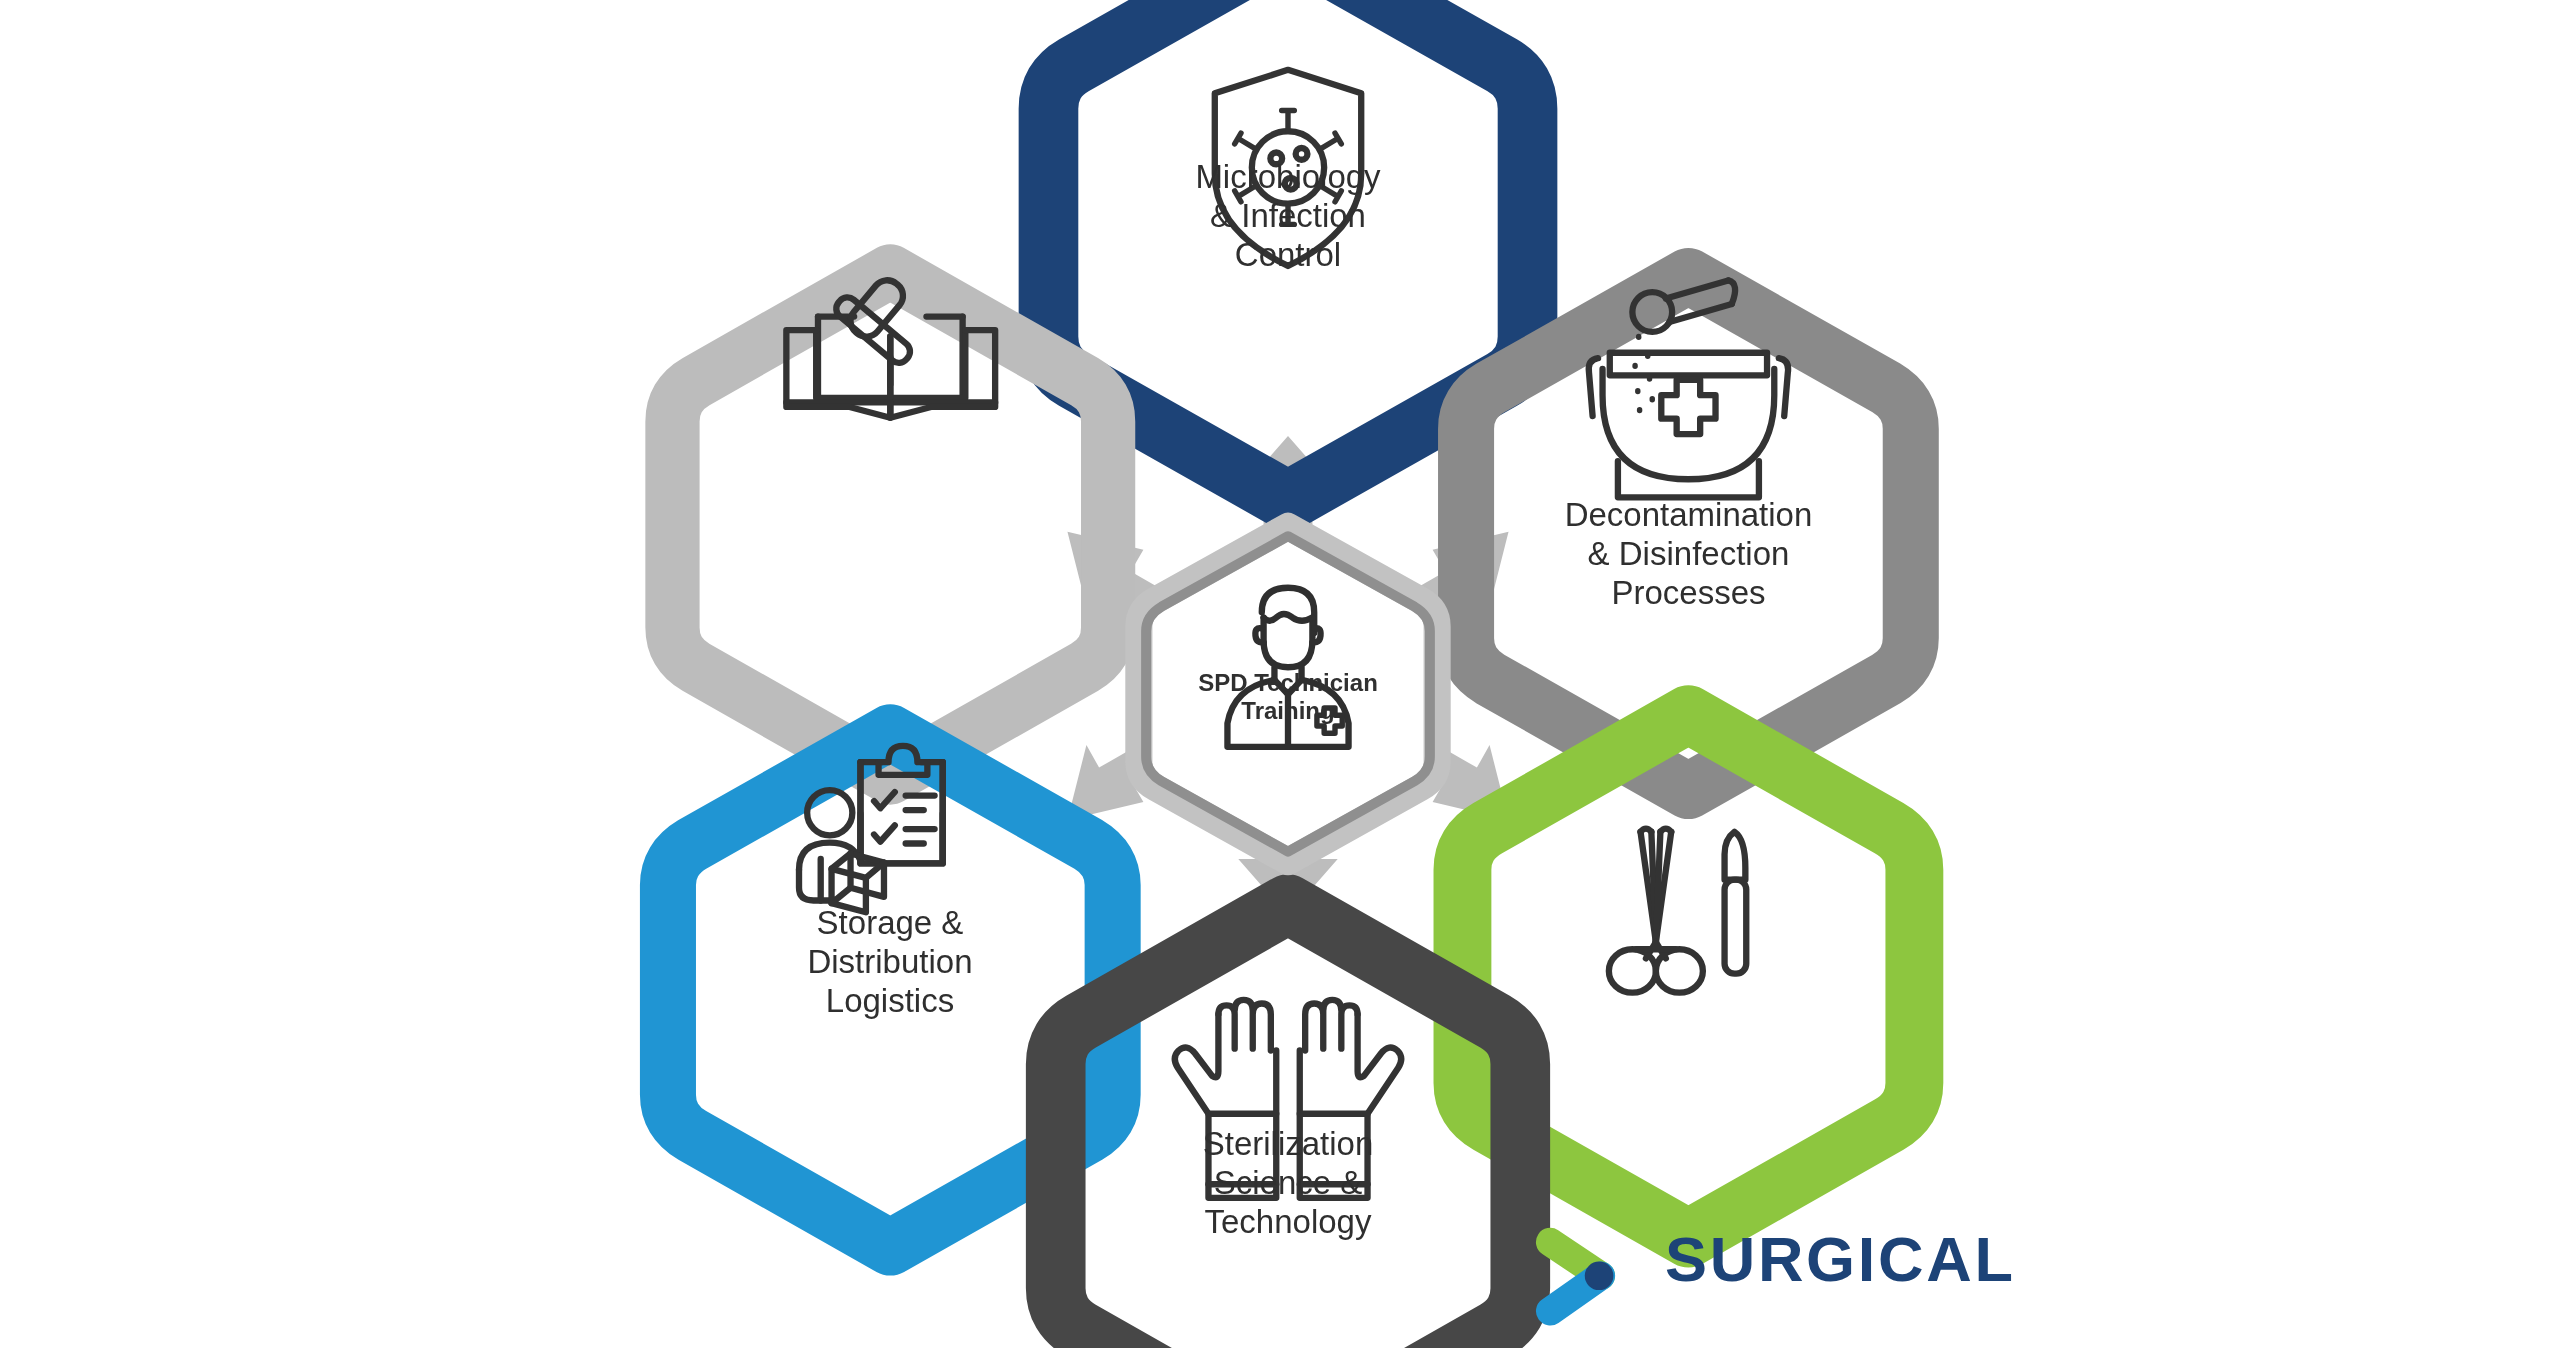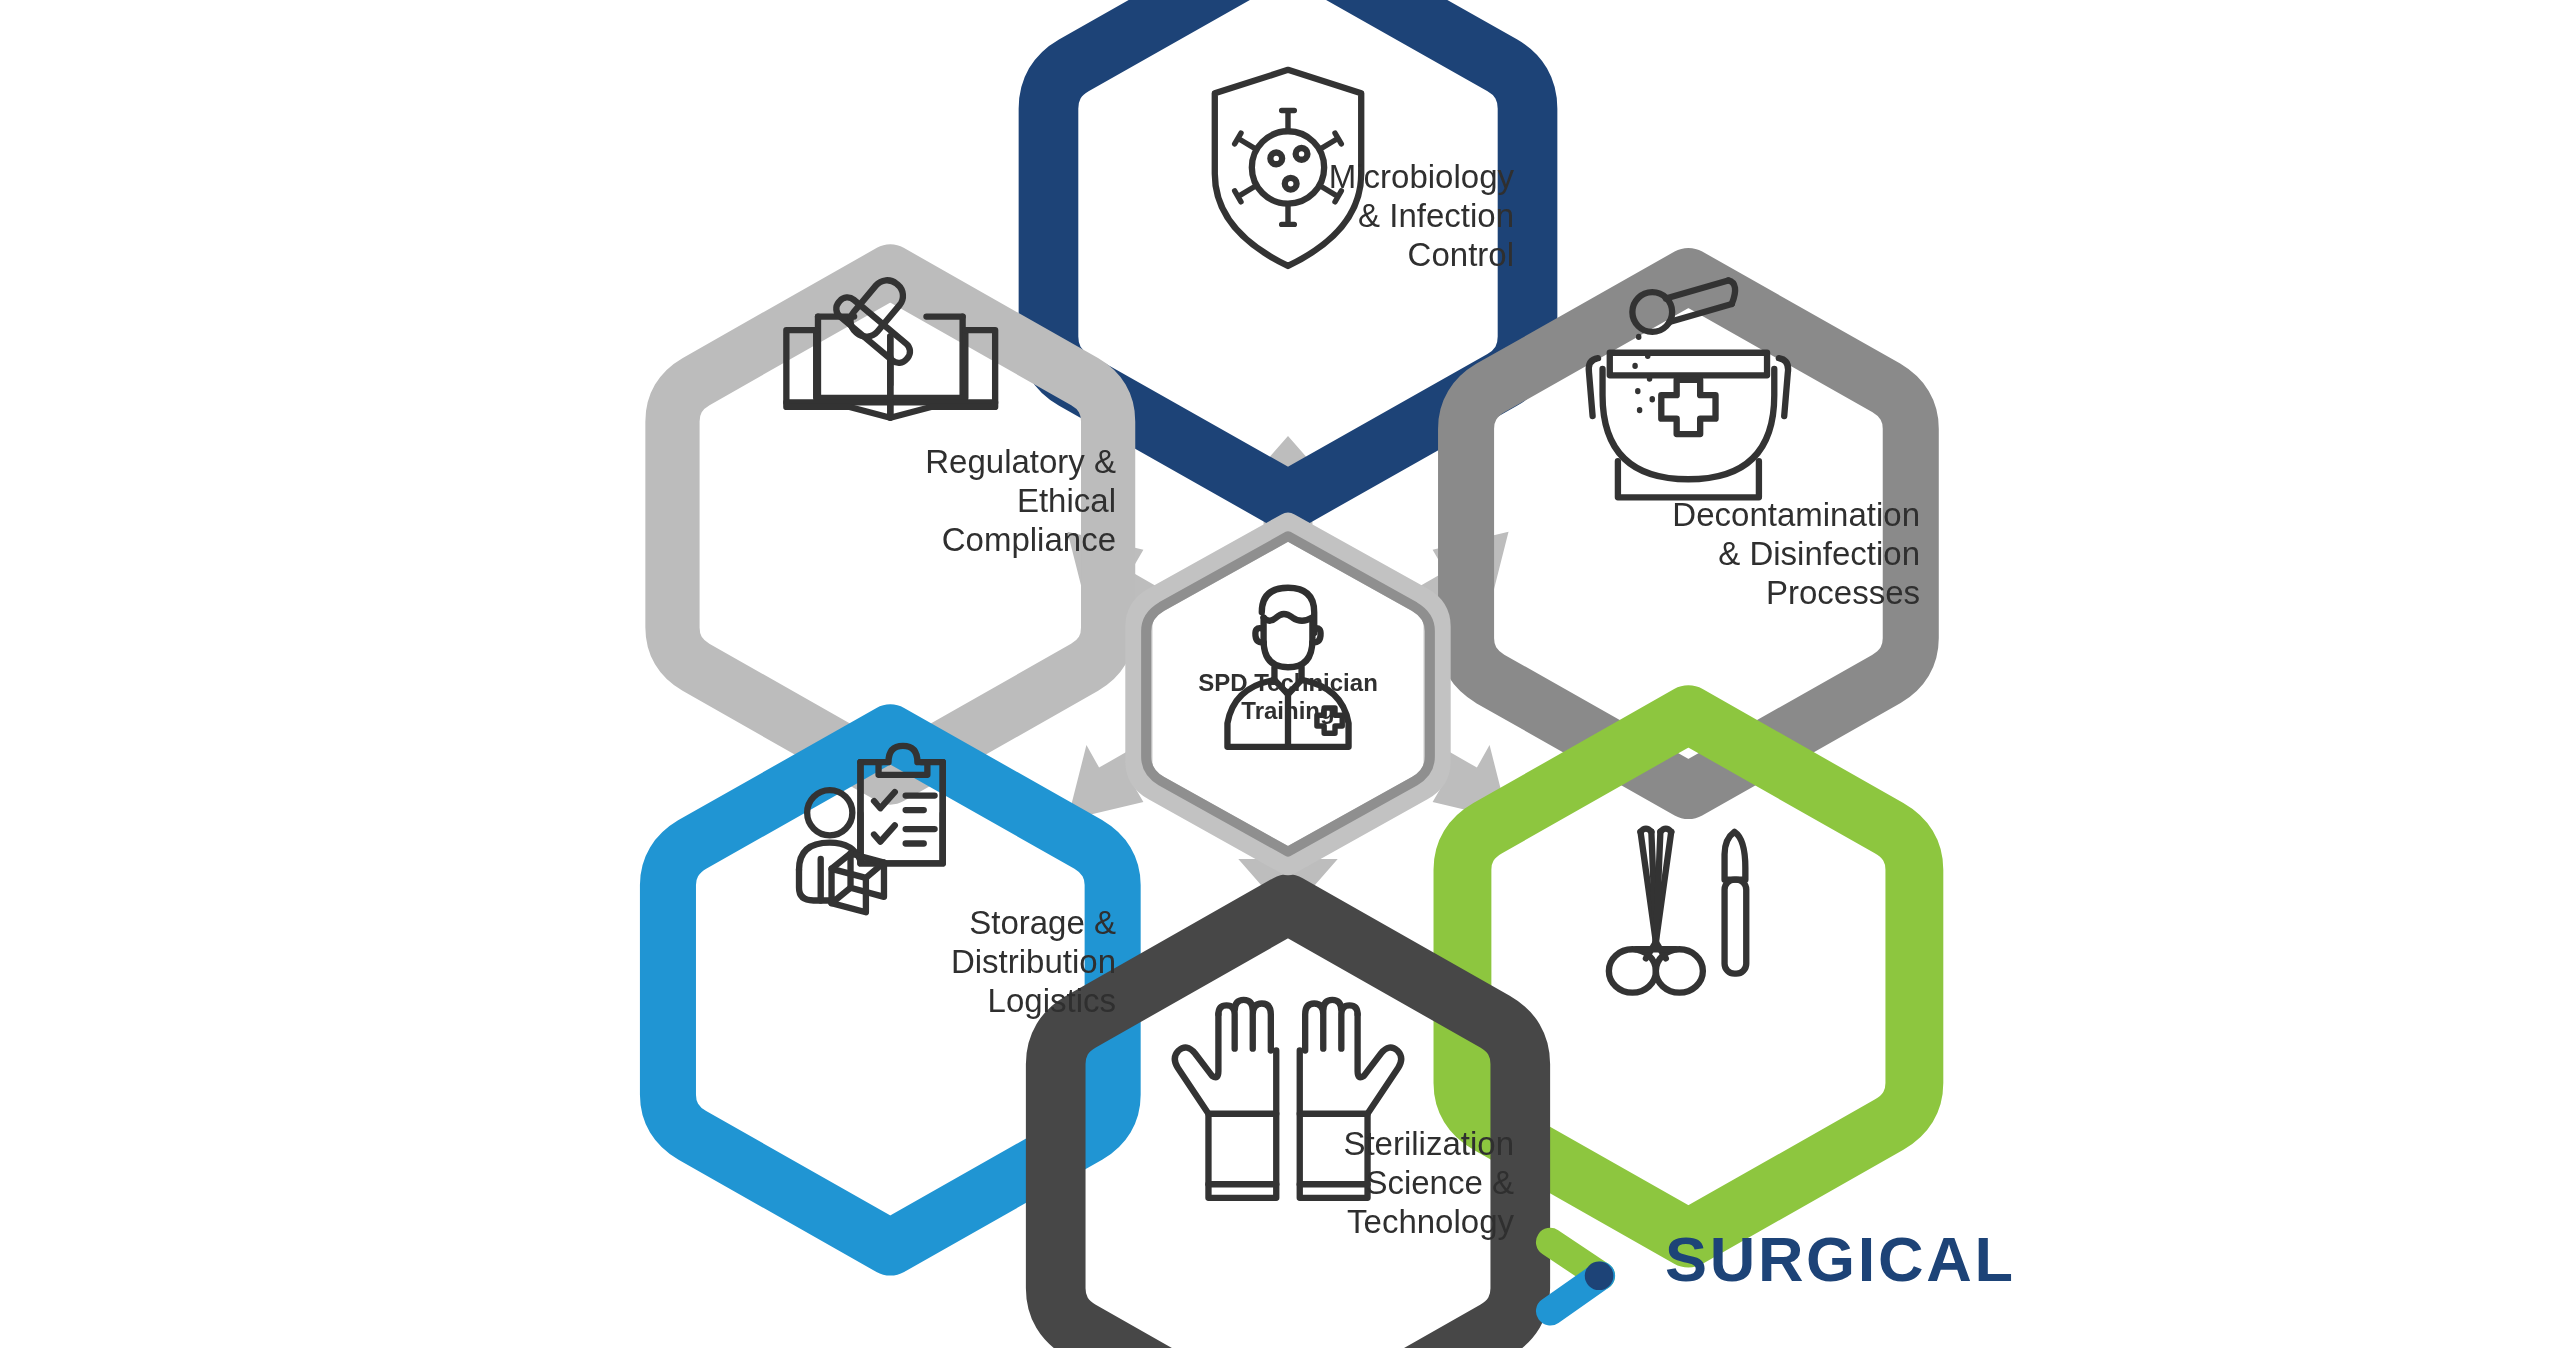--- a/index.html
+++ b/index.html
@@ -31,21 +31,20 @@
     text-align: center;
     color: #2f2f2f;
     font-family: "Liberation Sans", sans-serif;
     line-height: 1.18;
     white-space: pre-line;
     pointer-events: none;
   }
   .outer-label {
     font-size: 33px;
     font-weight: 400;
-    text-align: right;
   }
   .center-label {
     font-size: 24px;
     font-weight: 600;
     color: #303030;
   }
   .logo-wrap {
     position: absolute;
     left: 1528px;
     top: 1225px;
@@ -318,23 +317,20 @@
 
 
   <div class="hex-label outer-label" style="left:1062px; top:1125px; width:452px;">Sterilization
 Science &amp;
 Technology</div>
 
   <div class="hex-label outer-label" style="left:664px; top:904px; width:452px;">Storage &amp;
 Distribution
 Logistics</div>
 
-  <div class="hex-label outer-label" style="left:664px; top:443px; width:452px;">Regulatory &amp;
-Ethical
-Compliance</div>
 
   <div class="hex-label center-label" style="left:1139px; top:669px; width:298px;">SPD Technician
 Training</div>
 
   <div class="logo-wrap">
     <svg viewBox="0 0 150 120" width="127" height="101" style="position:absolute;left:0;top:1.8px;">
       <g stroke-linecap="round">
         <line x1="26" y1="18" x2="86" y2="58" stroke="#8dc63f" stroke-width="34"></line>
         <line x1="26" y1="100" x2="86" y2="58" stroke="#2095d3" stroke-width="34"></line>
         <circle cx="84" cy="58" r="17" fill="#1d4377"></circle>

